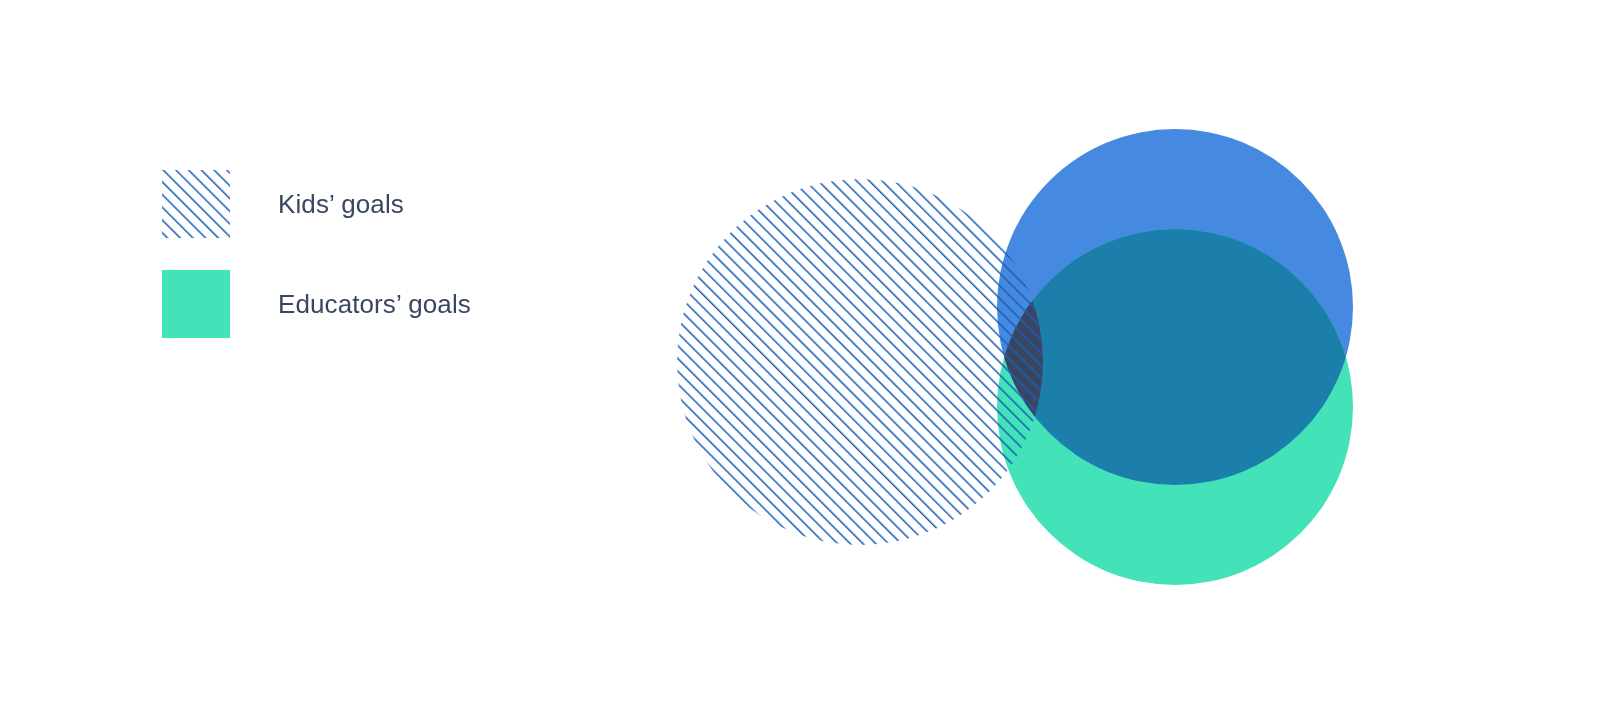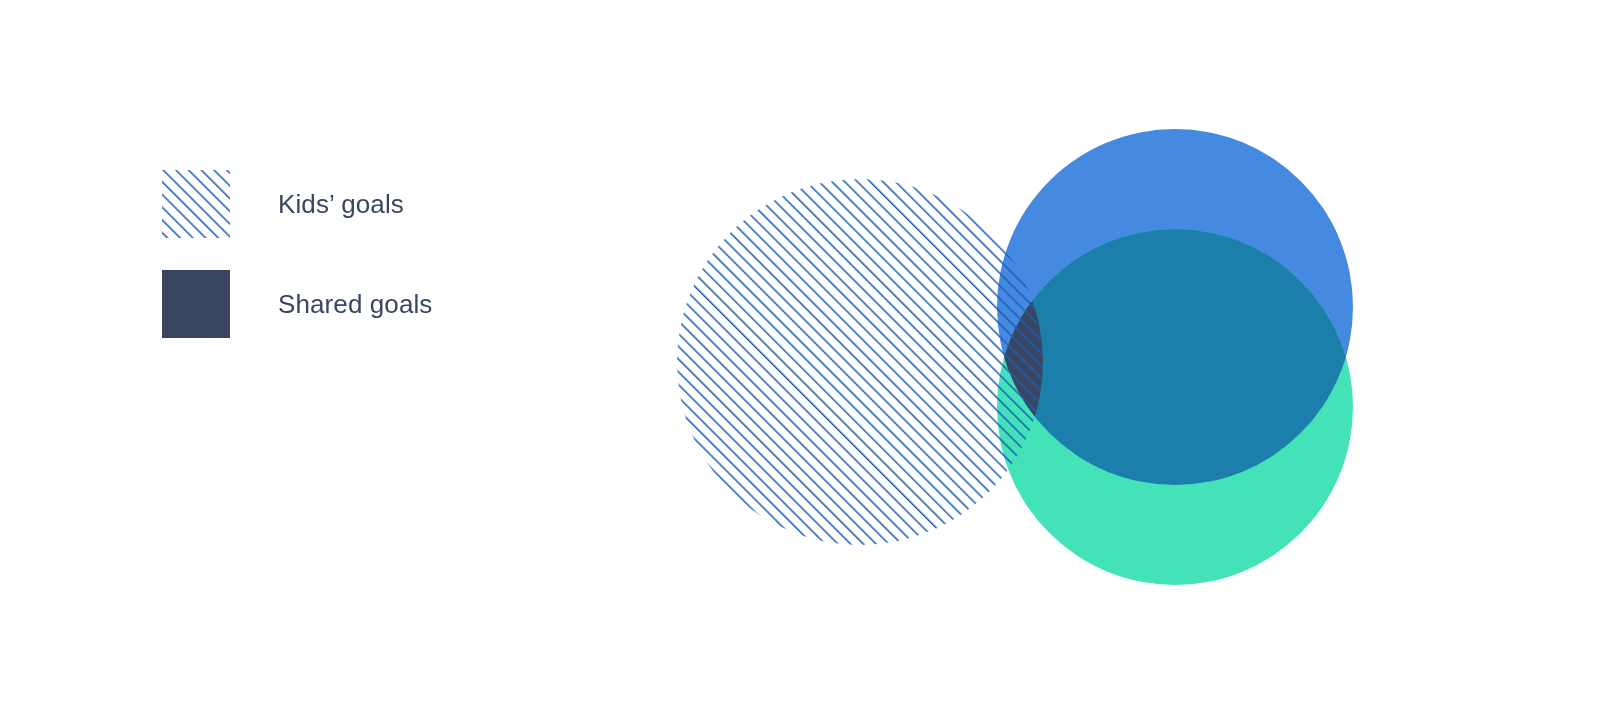--- a/index.html
+++ b/index.html
@@ -76,25 +76,25 @@
               <line x1="0" y1="0" x2="0" y2="9" stroke="#1A5EB8" stroke-width="3"></line>
             </pattern>
           </defs>
           <rect x="0" y="0" width="68" height="68" fill="url(#legendHatch)"></rect>
         </svg>
       </span>
       <span class="legend-label">Kids’ goals</span>
     </div>
 
 
+    <div class="legend-item">
+      <span class="legend-swatch" style="background:#44E2B8"></span>
+      <span class="legend-label">Educators’ goals</span>
+    </div>
 
-    <div class="legend-item">
-      <span class="legend-swatch" style="background:#3A4661"></span>
-      <span class="legend-label">Shared goals</span>
-    </div>
 
   </div>
 
   <svg id="venn" viewBox="0 0 1600 724" xmlns="http://www.w3.org/2000/svg">
     <defs>
 
       <pattern id="kidsHatch" width="9" height="9" patternUnits="userSpaceOnUse" patternTransform="rotate(-45)">
         <line x1="0" y1="0" x2="0" y2="9" stroke="#1A5EB8" stroke-width="3"></line>
       </pattern>
 

